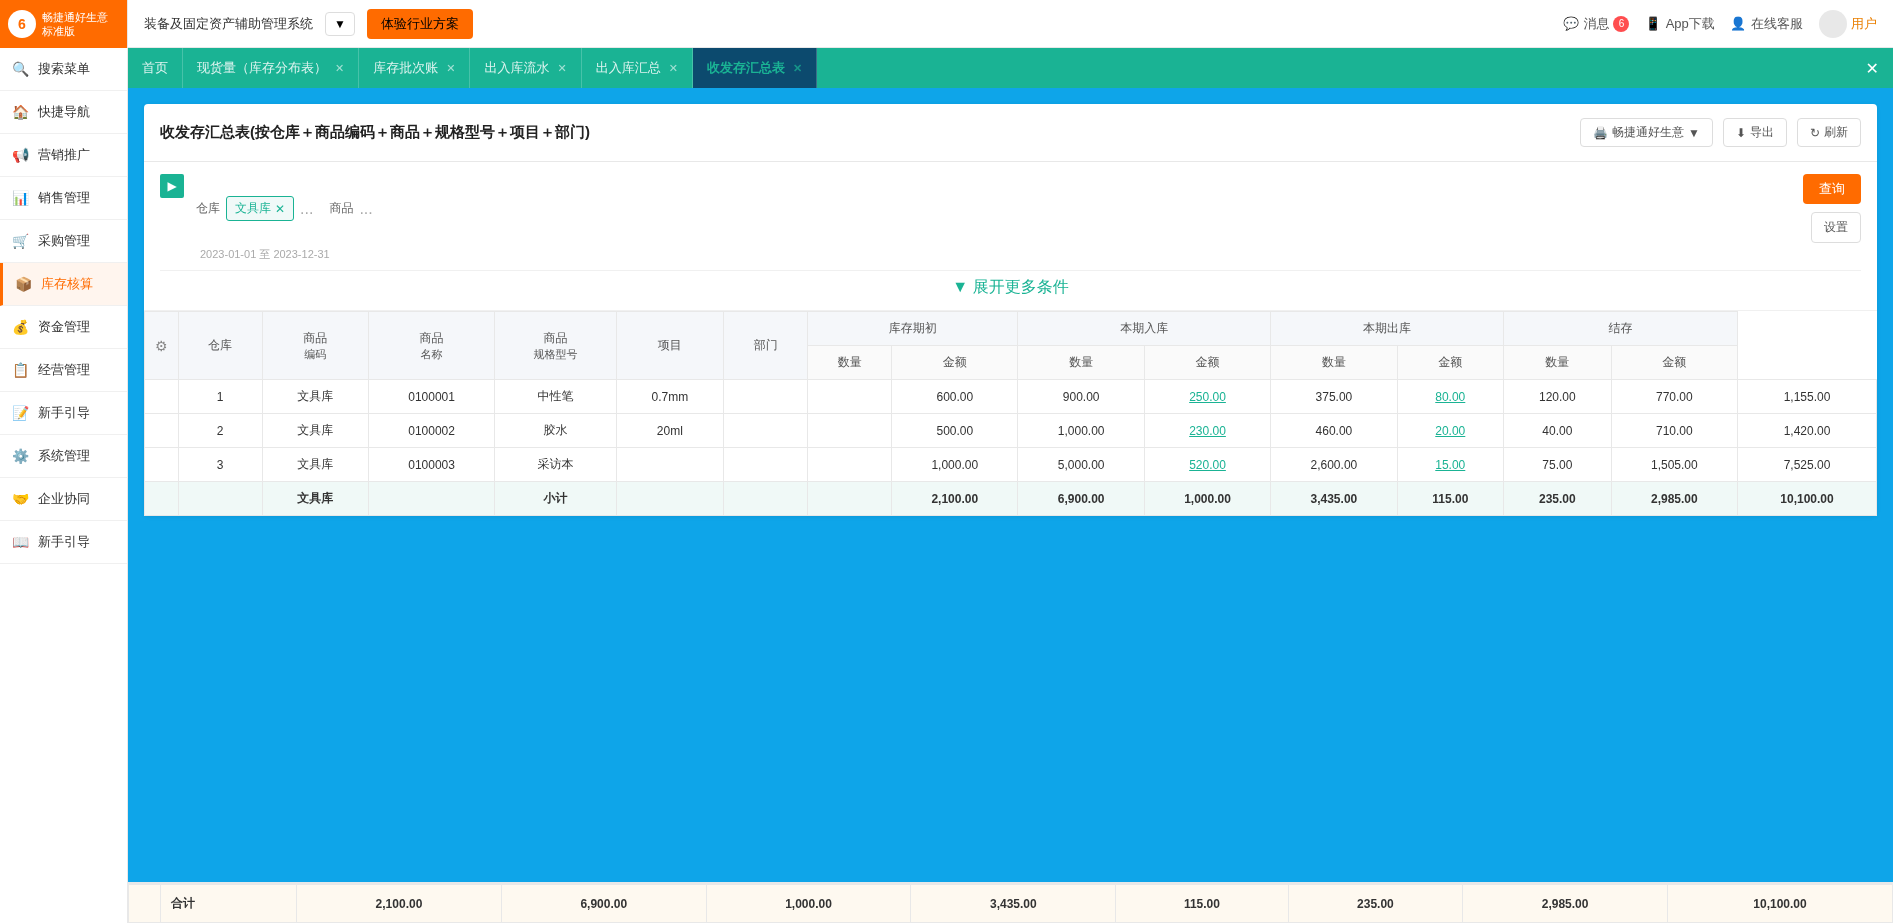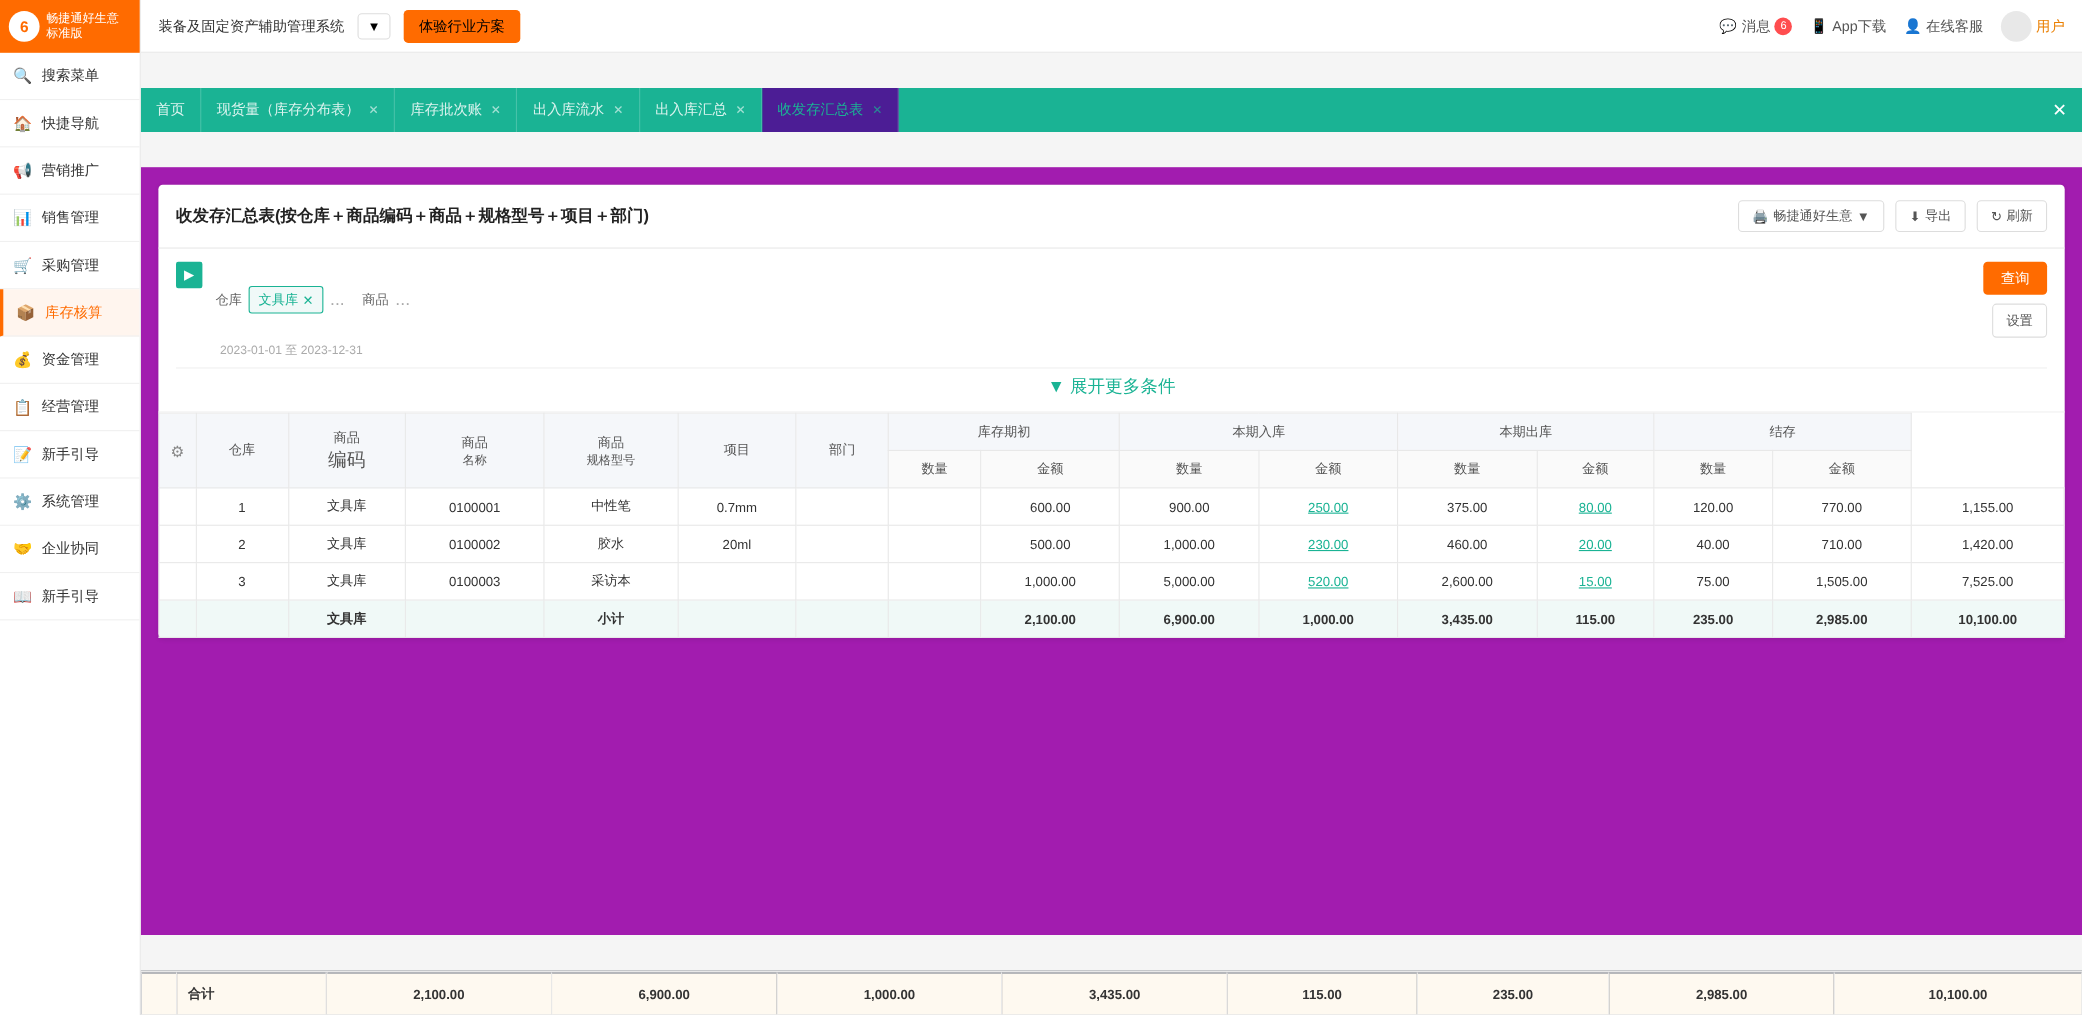--- a/index.html
+++ b/index.html
@@ -9,43 +9,43 @@
     .sidebar { width: 128px; background: #fff; display: flex; flex-direction: column; border-right: 1px solid #e8e8e8; flex-shrink: 0; }
     .sidebar-header { background: #ff6b00; padding: 10px 8px; display: flex; align-items: center; gap: 6px; height: 48px; }
     .sidebar-logo { width: 28px; height: 28px; background: #fff; border-radius: 50%; display: flex; align-items: center; justify-content: center; color: #ff6b00; font-weight: bold; font-size: 14px; }
     .sidebar-title { color: #fff; font-size: 11px; line-height: 1.3; }
     .sidebar-menu { flex: 1; overflow-y: auto; }
     .sidebar-item { display: flex; align-items: center; gap: 8px; padding: 12px 12px; cursor: pointer; color: #333; font-size: 13px; border-bottom: 1px solid #f0f0f0; }
     .sidebar-item.active { background: #fff5ee; color: #ff6b00; border-left: 3px solid #ff6b00; }
     .sidebar-item .icon { font-size: 14px; width: 18px; text-align: center; }
 
     
-    .main { flex: 1; display: flex; flex-direction: column; overflow: hidden; gap: 32px; }
+    .main { flex: 1; display: flex; flex-direction: column; overflow: hidden; }
 
     
     .topbar { height: 48px; background: #fff; border-bottom: 1px solid #e8e8e8; display: flex; align-items: center; padding: 0 16px; justify-content: space-between; flex-shrink: 0; }
     .topbar-left { display: flex; align-items: center; gap: 12px; }
     .topbar-system { font-size: 13px; color: #333; }
     .topbar-dropdown { border: 1px solid #ddd; border-radius: 4px; padding: 4px 8px; cursor: pointer; font-size: 12px; display: flex; align-items: center; gap: 4px; }
     .topbar-btn { background: #ff6b00; color: #000000; border: none; border-radius: 4px; padding: 6px 14px; cursor: pointer; font-size: 13px; }
     .topbar-right { display: flex; align-items: center; gap: 16px; font-size: 13px; color: #555; }
     .topbar-icon-group { display: flex; align-items: center; gap: 4px; cursor: pointer; }
     .badge { background: #ff4d4f; color: #fff; border-radius: 50%; width: 16px; height: 16px; display: flex; align-items: center; justify-content: center; font-size: 10px; }
     .user-avatar { width: 28px; height: 28px; background: #e8e8e8; border-radius: 50%; display: flex; align-items: center; justify-content: center; font-size: 11px; color: #666; }
     .user-text { font-size: 13px; color: #Ea7f00; }
 
     
     .tabbar { height: 40px; background: #1ab394; display: flex; align-items: stretch; flex-shrink: 0; position: relative; }
     .tab { display: flex; align-items: center; padding: 0 14px; gap: 6px; cursor: pointer; color: rgba(255,255,255,0.85); font-size: 13px; border-right: 1px solid rgba(255,255,255,0.2); white-space: nowrap; }
-    .tab.active { background: #4c1d95; color: #1ab394; font-weight: 400; }
+    .tab.active { background: #0c4a6e; color: #1ab394; font-weight: 700; }
     .tab-close { font-size: 11px; opacity: 0.7; margin-left: 2px; }
     .tabbar-close { margin-left: auto; display: flex; align-items: center; padding: 0 14px; color: #fff; cursor: pointer; font-size: 16px; }
 
     
-    .page-content { flex: 1; overflow-y: auto; padding: 16px; background: #a21caf; }
+    .page-content { flex: 1; overflow-y: auto; padding: 16px; background: #0ea5e9; }
     .page-card { background: #fff; border-radius: 4px; box-shadow: 0 1px 4px rgba(0,0,0,0.08); }
 
     
     .page-header { padding: 14px 16px 0; border-bottom: 1px solid #e8e8e8; display: flex; align-items: center; justify-content: space-between; }
     .page-title { font-size: 15px; font-weight: bold; color: #222; padding-bottom: 14px; }
     .page-header-actions { display: flex; gap: 10px; align-items: center; padding-bottom: 14px; }
     .action-btn { display: flex; align-items: center; gap: 4px; padding: 5px 12px; border: 1px solid #ddd; border-radius: 4px; cursor: pointer; font-size: 12px; color: #555; background: #fff; }
     .filter-expand-btn { width: 24px; height: 24px; background: #1ab394; display: flex; align-items: center; justify-content: center; color: #fff; cursor: pointer; border-radius: 2px; font-size: 12px; flex-shrink: 0; }
     .filter-label { color: #666; font-size: 12px; white-space: nowrap; }
     .date-filters { display: flex; gap: 4px; align-items: center; }
@@ -257,21 +257,21 @@
       </div>
 
       <div class="table-container">
         <table>
           <thead>
             <tr>
               <th rowspan="2" class="col-settings">
                 <span class="gear-icon">⚙</span>
               </th>
               <th rowspan="2">仓库</th>
-              <th rowspan="2">商品<br><span style="font-weight:normal; font-size:17px;">编码</span></th>
+              <th rowspan="2">商品<br><span style="font-weight:normal; font-size:11px;">编码</span></th>
               <th rowspan="2">商品<br><span style="font-weight:normal; font-size:11px;">名称</span></th>
               <th rowspan="2">商品<br><span style="font-weight:normal; font-size:11px;">规格型号</span></th>
               <th rowspan="2">项目</th>
               <th rowspan="2">部门</th>
               <th colspan="2">库存期初</th>
               <th colspan="2">本期入库</th>
               <th colspan="2">本期出库</th>
               <th colspan="2">结存</th>
             </tr>
             <tr class="sub-header">

